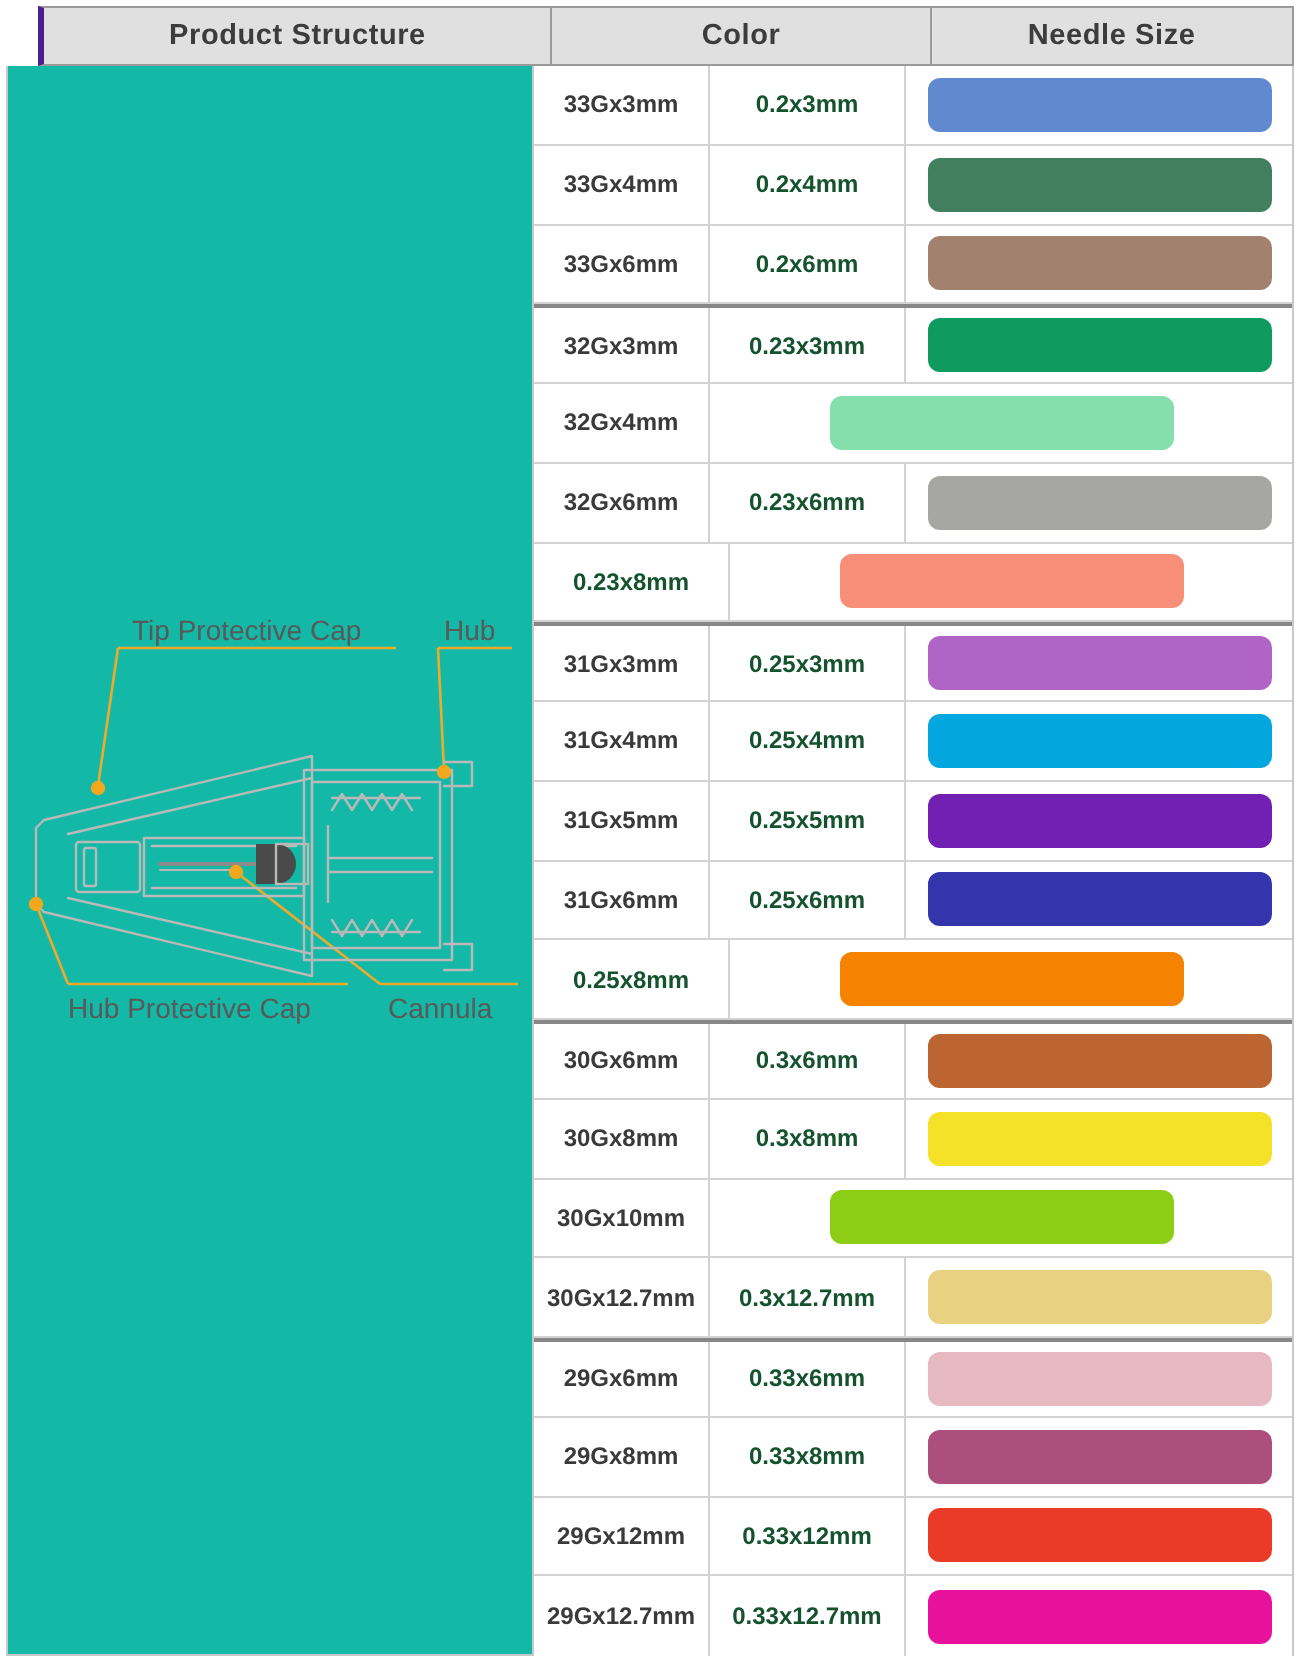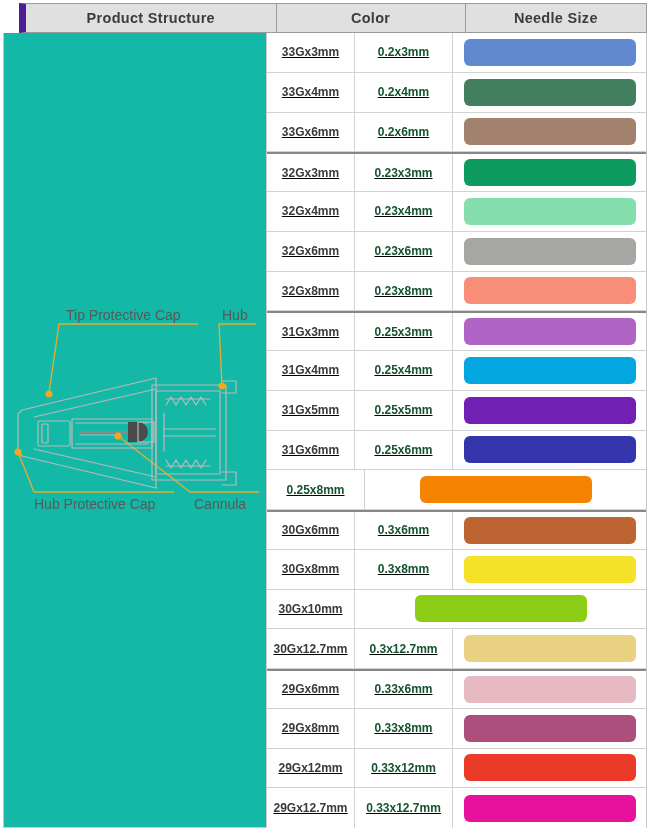--- a/index.html
+++ b/index.html
@@ -34,21 +34,21 @@
     border: 1px solid #9a9a9a;
     border-left: none;
     display: flex;
     align-items: center;
     justify-content: center;
     font-size: 14.5px;
     font-weight: bold;
     color: #3c3c3c;
     letter-spacing: .3px;
   }
-  .hdr:first-child { border-left: 7px solid #4c1d95; margin-left: 16px; }
+  .hdr:first-child { border-left: 3px solid #4c1d95; margin-left: 16px; }
 
   .hdr-structure { width: 264px; }
   .hdr-needle    { width: 186px; }
   .hdr-color     { width: 194px; }
 
   
   .structure-cell {
     position: absolute;
     top: 33px;
     left: 3px;
@@ -77,21 +77,20 @@
     border: 1px solid #c9c9c9;
     border-top: none;
     border-left: none;
   }
 
   .row {
     display: flex;
     height: 39.75px;
     border-bottom: 1px solid #d2d2d2;
     background: #ffffff;
-    text-decoration: underline;
   }
   .row.group-start { border-top: 2px solid #878787; text-align: right; }
   .row:last-child { border-bottom: none; }
 
   .cell-gauge {
     width: 88px;
     border-right: 1px solid #d2d2d2;
     display: flex;
     align-items: center;
     justify-content: center;
@@ -229,34 +228,32 @@
       </div>
       <div class="row group-start">
         <div class="cell-gauge">32Gx3mm</div>
         <div class="cell-metric">0.23x3mm</div>
         <div class="cell-color">
           <div class="swatch" style="background: rgb(15, 155, 95);"></div>
         </div>
       </div>
       <div class="row">
         <div class="cell-gauge">32Gx4mm</div>
-        <div class="cell-metric">0.23x4mm</div>
         <div class="cell-color">
           <div class="swatch" style="background: rgb(132, 223, 172);"></div>
         </div>
       </div>
       <div class="row">
         <div class="cell-gauge">32Gx6mm</div>
         <div class="cell-metric">0.23x6mm</div>
         <div class="cell-color">
           <div class="swatch" style="background: rgb(166, 166, 163);"></div>
         </div>
       </div>
       <div class="row">
-        <div class="cell-gauge">32Gx8mm</div>
         <div class="cell-metric">0.23x8mm</div>
         <div class="cell-color">
           <div class="swatch" style="background: rgb(249, 142, 120);"></div>
         </div>
       </div>
       <div class="row group-start">
         <div class="cell-gauge">31Gx3mm</div>
         <div class="cell-metric">0.25x3mm</div>
         <div class="cell-color">
           <div class="swatch" style="background: rgb(176, 101, 198);"></div>

